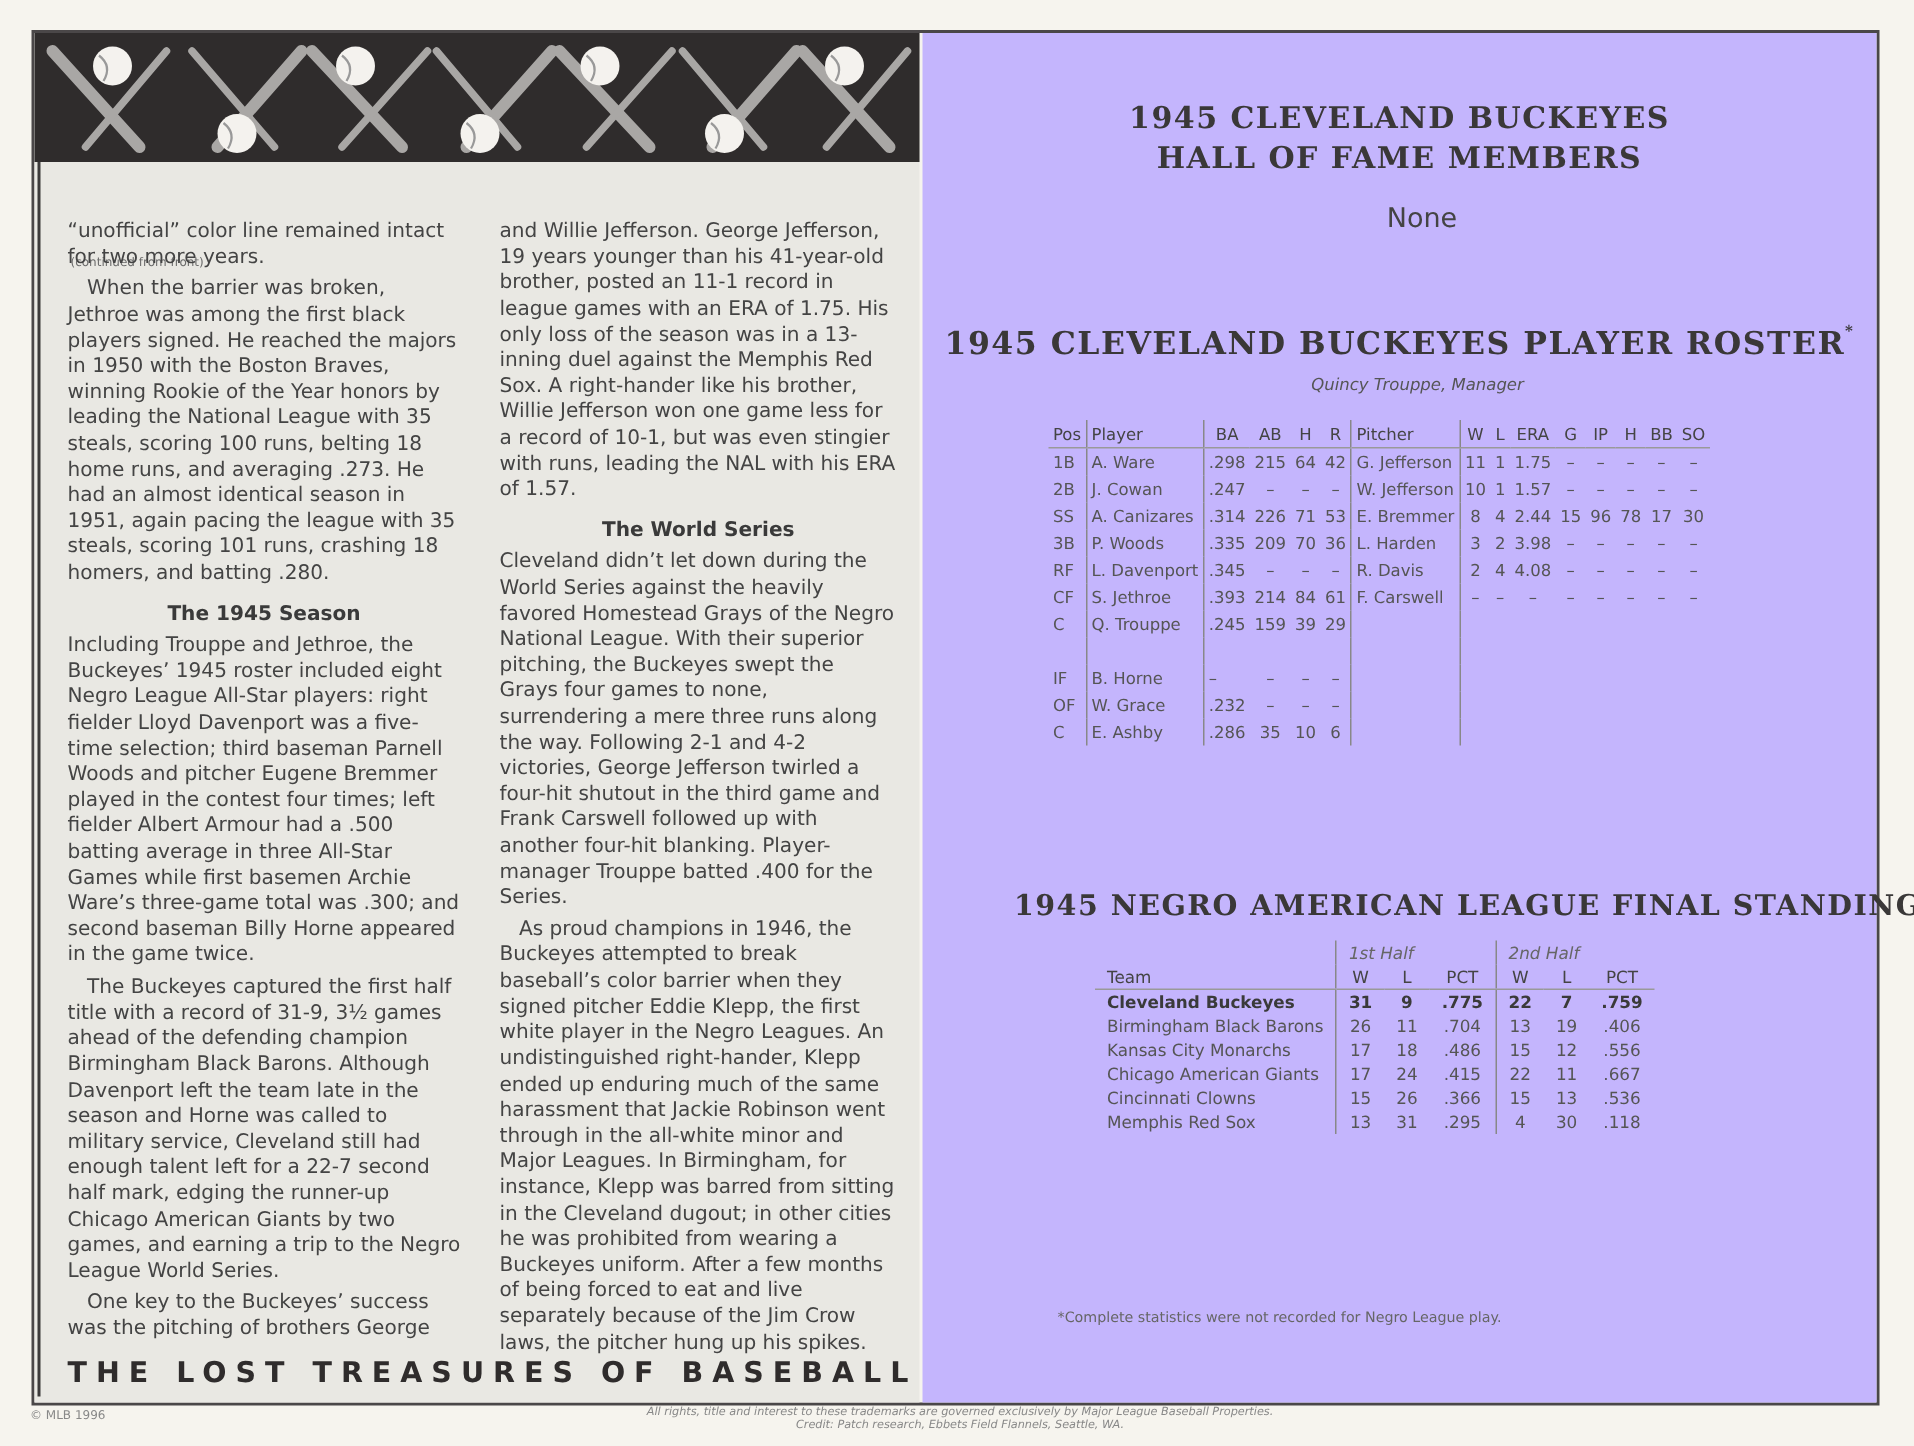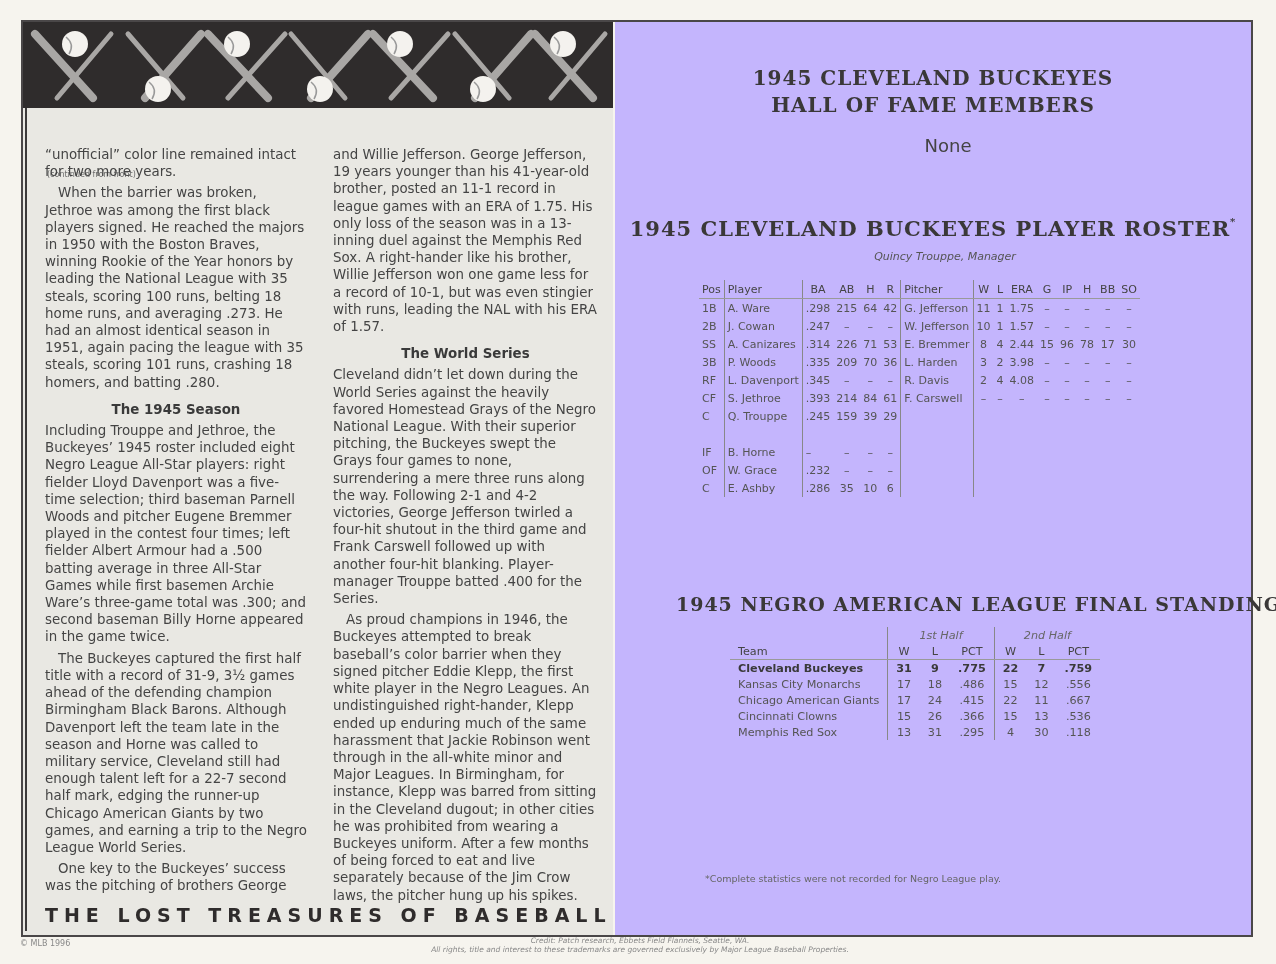--- a/index.html
+++ b/index.html
@@ -59,21 +59,21 @@
   table { border-collapse:collapse; font-size:11px; color:#555; }
   td, th { padding:0 3px; height:18px; white-space:nowrap; }
   th { font-weight:normal; color:#444; text-align:left;margin-left:40px; }
   .roster-table { position:absolute; left:84px; top:258px; }
   .roster-table th { border-bottom:1px solid #999; }
   .roster-table .vl { border-left:1px solid #888; }
   .num { text-align:center; }
   .standings-title { position:absolute; left:16px; top:571px; width:636px; font-size:19px;margin-left:40px; }
   .standings { position:absolute; left:115px; top:605px; font-size:11.2px; }
   .standings td, .standings th { height:16px; padding:0 8px; }
-  .standings .half { font-style:italic; text-align:center; color:#666; }
+  .standings .half { font-style:italic; color:#666; }
   .standings .hdr th { border-bottom:1px solid #999; }
   .standings .vl { border-left:1px solid #888; }
   .standings tr.bold td { font-weight:bold; color:#3a3a3a;margin-left:16px; }
   .footnote { position:absolute; left:90px; top:851px; font-size:9.5px; color:#666; }
   .foot-left { position:absolute; left:20px; top:939px; font-size:8px; color:#888; }
   .foot-center { position:absolute; left:300px; top:936px; width:680px; text-align:center; font-size:7.5px; font-style:italic; color:#888; line-height:9px; }
   .foot-right { position:absolute; left:1200px; top:972px; width:60px; text-align:center; font-size:7.5px; color:#888; line-height:9px; }
 </style>
 </head>
 <body>
@@ -400,20 +400,29 @@
         <tr class="bold">
           <td>Cleveland Buckeyes</td>
           <td class="vl num">31</td>
           <td class="num">9</td>
           <td class="num">.775</td>
           <td class="vl num">22</td>
           <td class="num">7</td>
           <td class="num">.759</td>
         </tr>
         <tr>
+          <td>Birmingham Black Barons</td>
+          <td class="vl num">26</td>
+          <td class="num">11</td>
+          <td class="num">.704</td>
+          <td class="vl num">13</td>
+          <td class="num">19</td>
+          <td class="num">.406</td>
+        </tr>
+        <tr>
           <td>Kansas City Monarchs</td>
           <td class="vl num">17</td>
           <td class="num">18</td>
           <td class="num">.486</td>
           <td class="vl num">15</td>
           <td class="num">12</td>
           <td class="num">.556</td>
         </tr>
         <tr>
           <td>Chicago American Giants</td>
@@ -443,19 +452,19 @@
           <td class="num">.118</td>
         </tr>
       </tbody>
   </table>
 
   <div class="footnote">*Complete statistics were not recorded for Negro League play.</div>
 </div>
 
 <div class="foot-left">© MLB 1996</div>
 <div class="foot-center">
+  <div>All rights, title and interest to these trademarks are governed exclusively by Major League Baseball Properties.</div>
   <div>Credit: Patch research, Ebbets Field Flannels, Seattle, WA.</div>
-  <div>All rights, title and interest to these trademarks are governed exclusively by Major League Baseball Properties.</div>
 </div>
 <div class="foot-right">
   <div>©MBI</div>
   <div>702-020</div>
 </div>
 
 </body></html>

